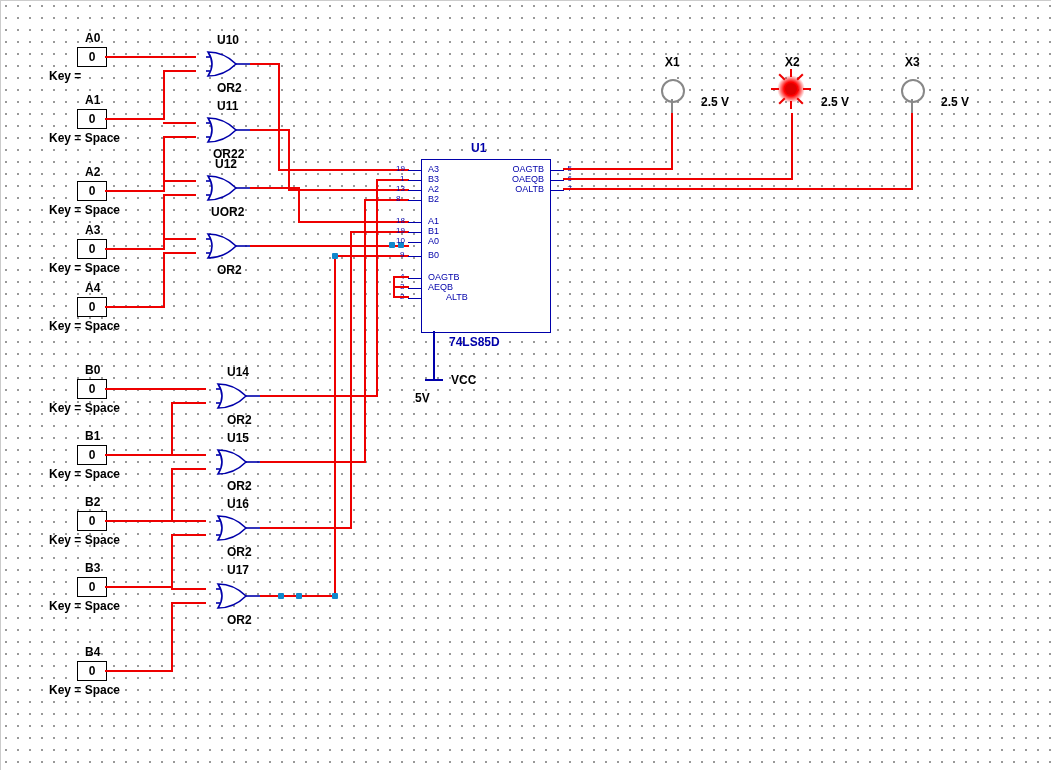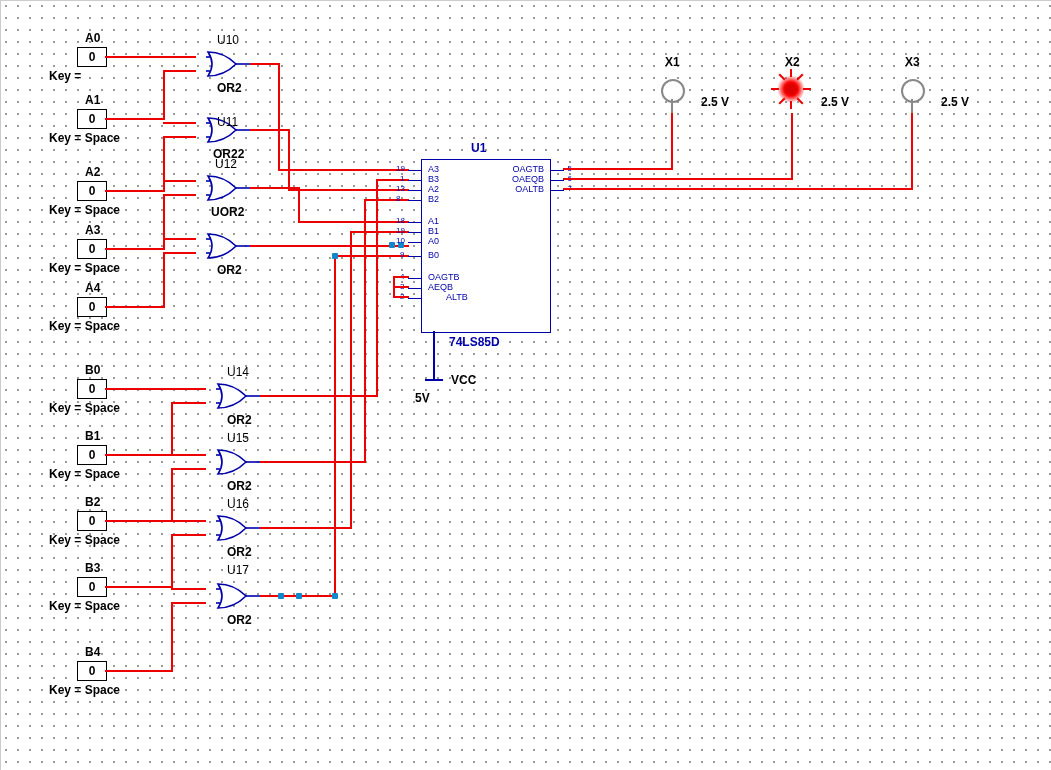--- a/index.html
+++ b/index.html
@@ -9,21 +9,21 @@
   background-image:radial-gradient(#999 1px,transparent 1px);
   background-size:12px 12px;
   font-family:Arial,Helvetica,sans-serif;
   font-size:12px;color:#000;position:relative;
   border:1px solid #ccc;
 }
 .lbl{position:absolute;font-weight:bold;white-space:nowrap}
 .keylbl{position:absolute;font-weight:bold;white-space:nowrap}
 .swbox{position:absolute;width:28px;height:18px;border:1.5px solid #000;background:#fff;text-align:center;line-height:18px;font-weight:bold}
 .gate{position:absolute}
-.ulbl{position:absolute;font-weight:normal}
+.ulbl{position:absolute;font-weight:bold}
 .tlbl{position:absolute;font-weight:bold}
 .wire{position:absolute;background:#e00}
 .bwire{position:absolute;background:#00a}
 .node{position:absolute;width:6px;height:6px;background:#18c;border-radius:1px;transform:translate(-3px,-3px)}
 .chip{position:absolute;border:1.5px solid #00a;background:#fff}
 .pinL{position:absolute;left:-14px;width:14px;height:0;border-top:1.5px solid #00a}
 .pinR{position:absolute;right:-14px;width:14px;height:0;border-top:1.5px solid #00a}
 .pinN{position:absolute;font-size:8px;color:#00a}
 .pinT{position:absolute;font-size:9px;color:#00a}
 .chiplbl{position:absolute;color:#00a;font-weight:bold}
@@ -90,21 +90,21 @@
 
 <div class="gate" style="left:205px;top:48px"><svg width="48" height="30">
       <use href="#orgate"></use>
     </svg></div>
 <div class="ulbl" style="left:216px;top:32px">U10</div>
 <div class="tlbl" style="left:216px;top:80px">OR2</div>
 
 <div class="gate" style="left:205px;top:114px"><svg width="48" height="30">
       <use href="#orgate"></use>
     </svg></div>
-<div class="ulbl" style="left:216px;top:114px">U11</div>
+<div class="ulbl" style="left:216px;top:98px">U11</div>
 <div class="tlbl" style="left:212px;top:146px">OR22</div>
 
 <div class="gate" style="left:205px;top:172px"><svg width="48" height="30">
       <use href="#orgate"></use>
     </svg></div>
 <div class="ulbl" style="left:214px;top:156px">U12</div>
 <div class="tlbl" style="left:210px;top:204px">UOR2</div>
 
 <div class="gate" style="left:205px;top:230px"><svg width="48" height="30">
       <use href="#orgate"></use>

